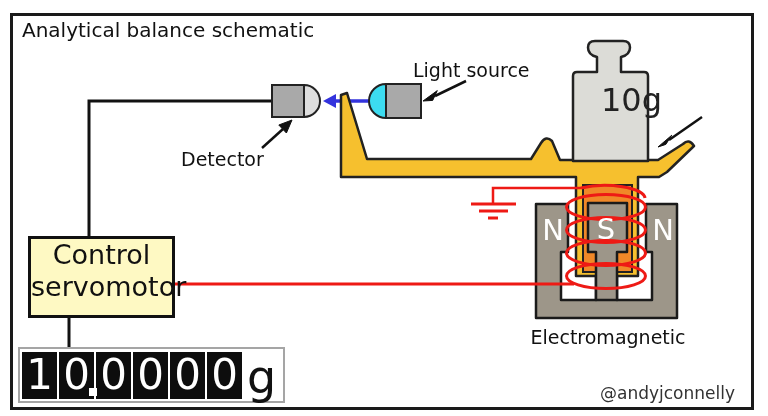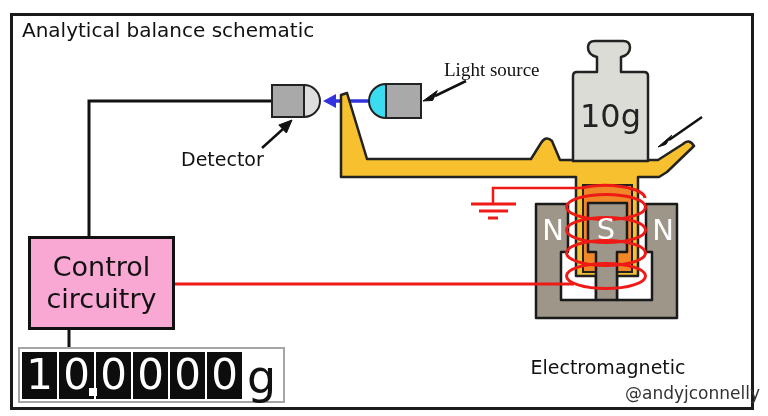--- a/index.html
+++ b/index.html
@@ -6,27 +6,27 @@
   #canvas{
     position:relative;width:768px;height:416px;background:#ffffff;
     font-family:"DejaVu Sans", sans-serif;color:#111;overflow:hidden;
   }
   #schematic-svg{position:absolute;left:0;top:0;}
   .lbl{position:absolute;white-space:nowrap;color:#111;}
   .title{font-size:20px;letter-spacing:0px;}
   .small{font-size:19px;}
   .center{text-align:center;white-space:normal;line-height:1.08;}
   .pole{position:absolute;width:30px;text-align:center;color:#fff;font-size:29px;}
-  .weight-lbl{position:absolute;left:573px;top:81px;width:75px;text-align:center;font-size:32px;color:#222;margin-top:16px;}
+  .weight-lbl{position:absolute;left:594px;top:81px;width:75px;text-align:center;font-size:32px;color:#222;}
   .attrib{font-size:17px;color:#333;}
   
   #control-box{
     position:absolute;left:28px;top:236px;width:141px;height:76px;
-    background:#f9a8d4;border:3px solid #111;text-align:center;
-    font-size:27px;line-height:1.18;padding-top:12px;
+    background:#fef9c3;border:3px solid #111;text-align:center;
+    font-size:27px;line-height:1.18;padding-top:0;
   }
   
   #display{
     position:absolute;left:18px;top:347px;width:261px;height:52px;
     background:#ffffff;border:2px solid #a5a5a5;display:flex;align-items:center;
     padding-left:2px;box-sizing:content-box;
   }
   .digit-cell{
     width:35px;height:47px;background:#0d0d0d;margin-right:2px;flex:0 0 auto;
     display:flex;align-items:center;justify-content:center;
@@ -89,40 +89,40 @@
       <polygon points="423,101 437.3,90.6 432.7,100.4"></polygon>
       <line x1="702" y1="117" x2="669" y2="140" stroke-width="2.5"></line>
       <polygon points="658,147 671.8,135.2 665.8,144.4"></polygon>
       <line x1="262" y1="148" x2="283" y2="129" stroke-width="2.5"></line>
       <polygon points="292,120 286.4,133 278.8,125"></polygon>
     </g>
   </svg>
 
   <div class="lbl title" style="left:22px;top:18px;">Analytical balance schematic</div>
 
-  <div class="lbl small" style="left:444px;top:59px;font-family:Liberation Serif, serif;">Light source</div>
+  <div class="lbl small" style="left:413px;top:59px;">Light source</div>
 
   <div class="lbl small" style="left:181px;top:148px;text-align:center;">Detector</div>
 
 
-  <div class="lbl small center" style="left:524px;top:327px;width:168px;margin-top:30px;">
+  <div class="lbl small center" style="left:524px;top:327px;width:168px;">
     <div>Electromagnetic</div>
   </div>
 
   <div class="weight-lbl">10g</div>
 
   <div class="pole" style="left:538px;top:213px;">N</div>
   <div class="pole" style="left:591px;top:212px;">S</div>
   <div class="pole" style="left:648px;top:213px;">N</div>
 
-  <div class="lbl attrib" style="left:625px;top:383px;">@andyjconnelly</div>
+  <div class="lbl attrib" style="left:600px;top:383px;">@andyjconnelly</div>
 
   <div id="control-box">
     <div>Control</div>
-    <div>circuitry</div>
+    <div>servomotor</div>
   </div>
 
   <div id="display">
     <div class="digit-cell">1</div>
     <div class="digit-cell">0</div>
     <div class="digit-cell">0</div>
     <div class="digit-cell">0</div>
     <div class="digit-cell">0</div>
     <div class="digit-cell">0</div>
     <span id="display-unit">g</span>

